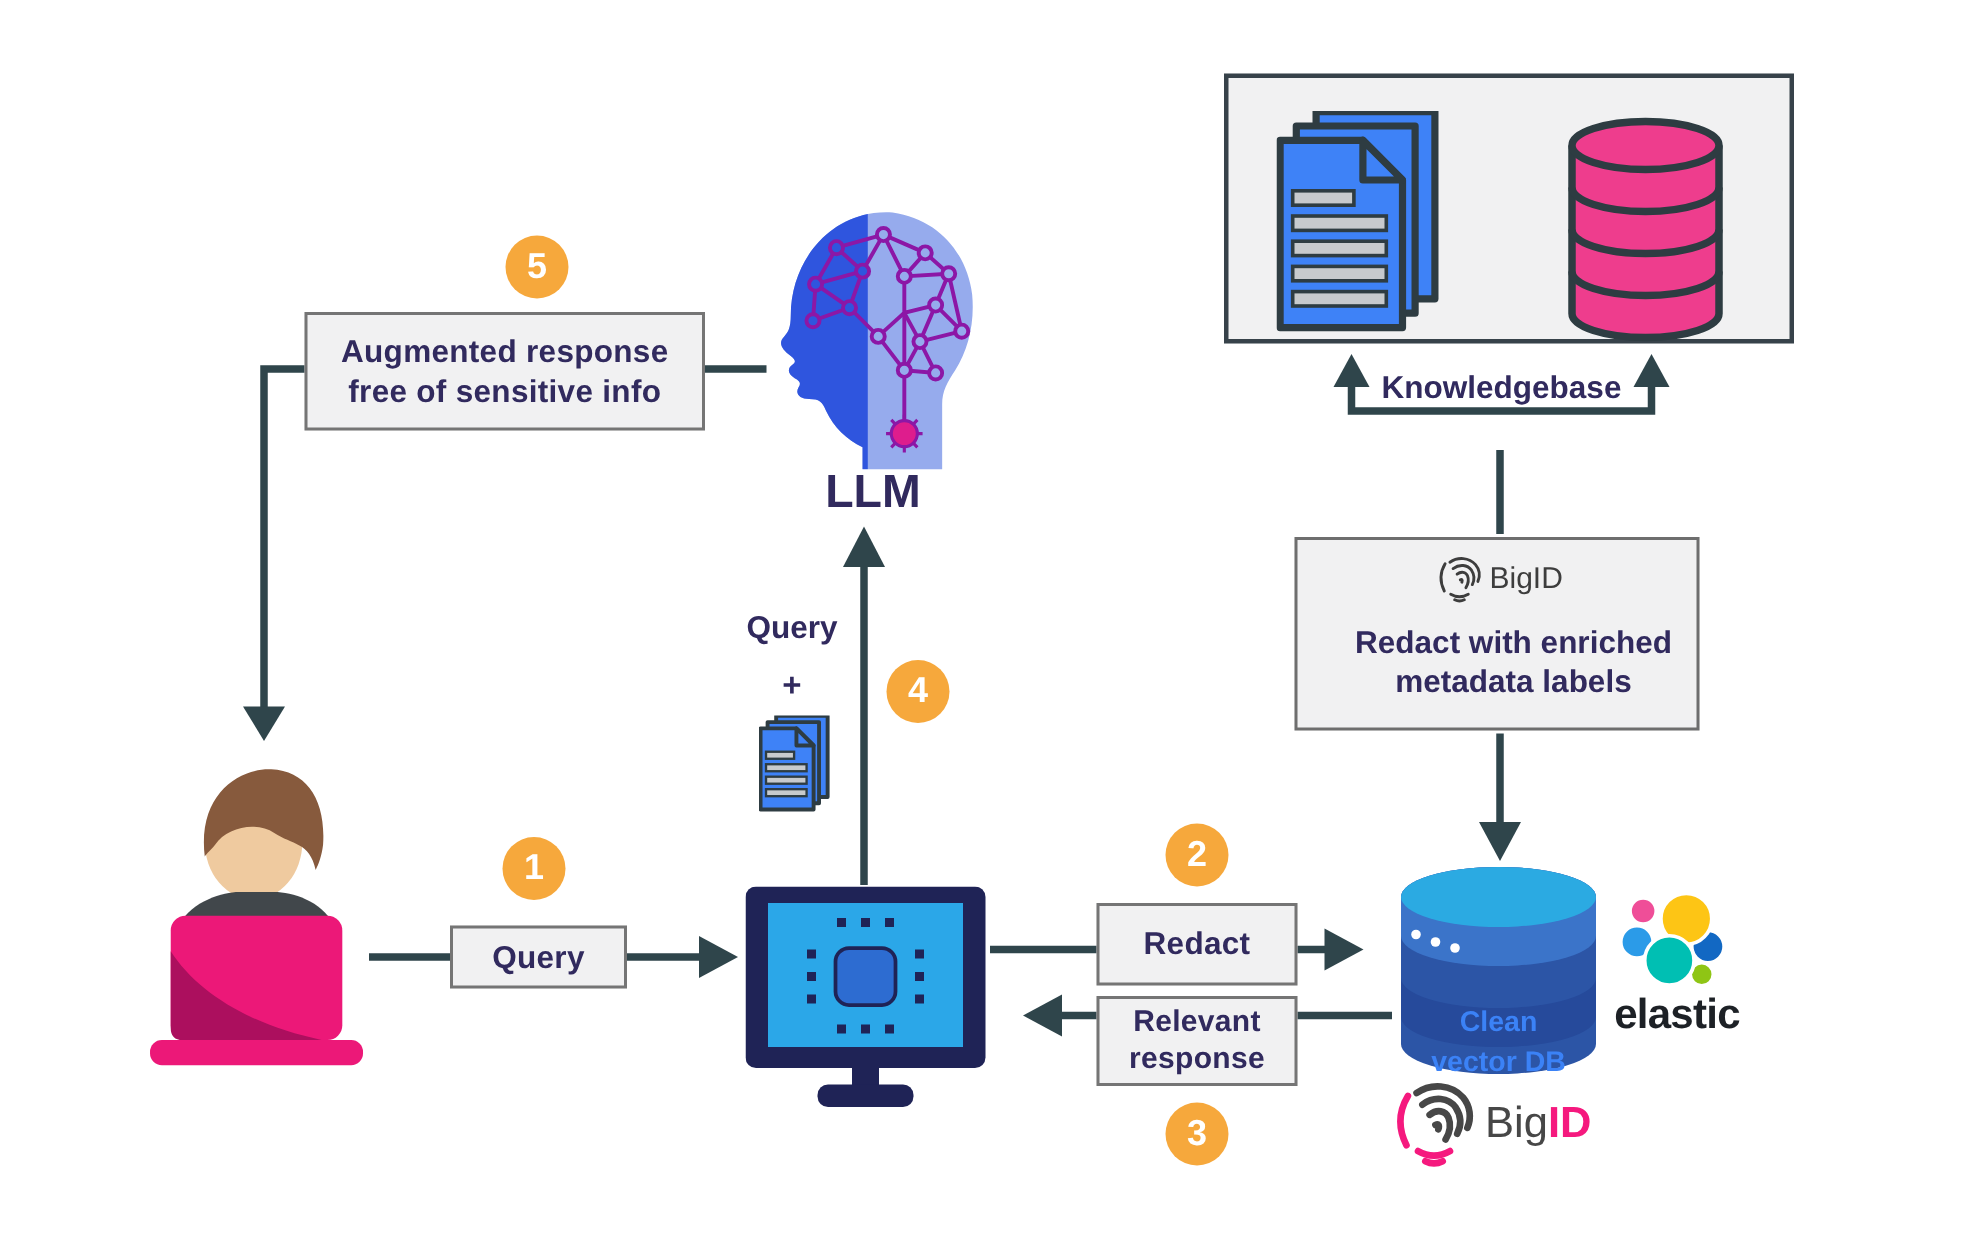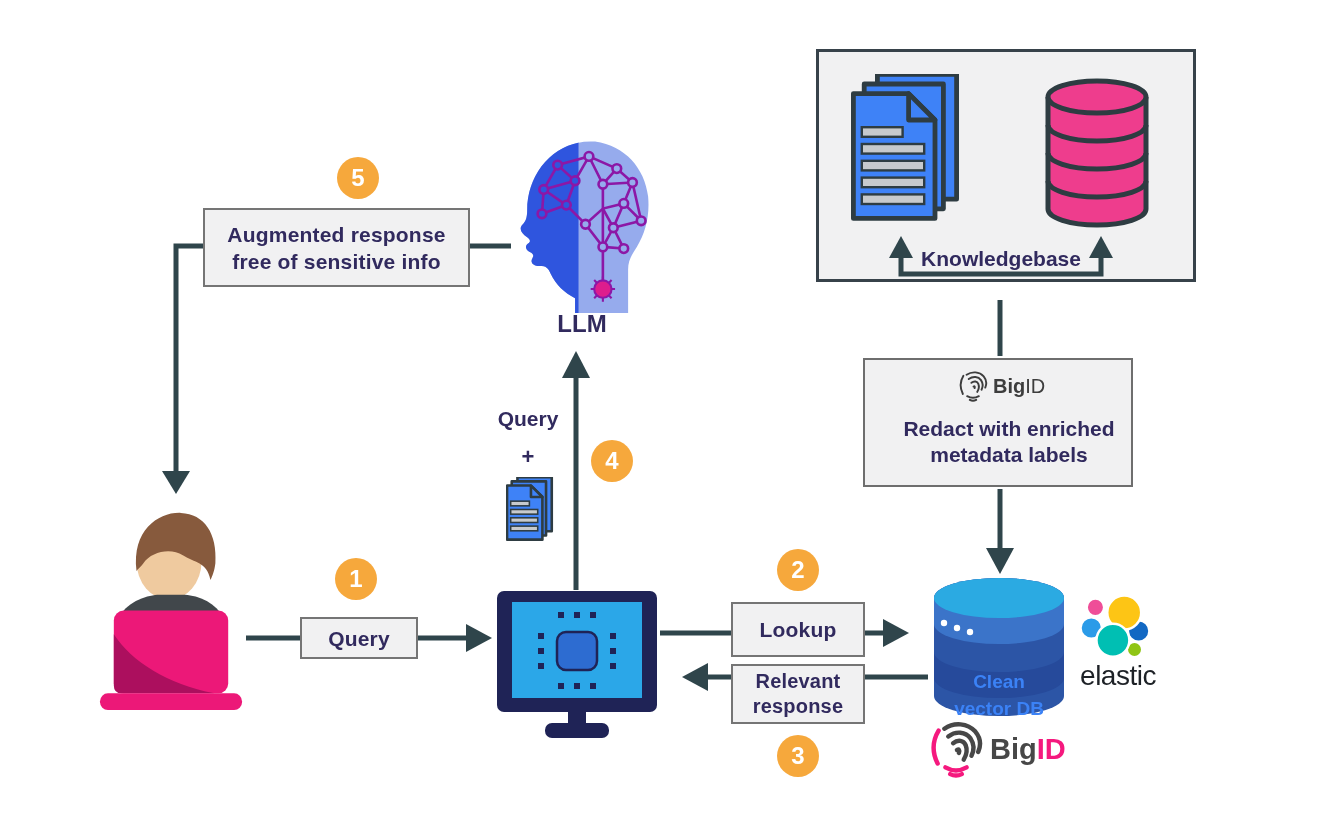--- a/index.html
+++ b/index.html
@@ -16,29 +16,29 @@
     text-align:center; color:#312A5E; font-weight:bold; font-size:21px; line-height:27px;
     letter-spacing:0.2px;
   }
   .badge {
     position:absolute; z-index:3; width:42px; height:42px; border-radius:50%;
     background:#F6A83C; color:#ffffff; font-weight:bold; font-size:24px;
     display:flex; align-items:center; justify-content:center;
   }
   .navy { color:#312A5E; font-weight:bold; }
   #knowledgebase-box {
-    position:absolute; z-index:2; left:816px; top:49px; width:380px; height:233px;
+    position:absolute; z-index:2; left:816px; top:49px; width:380px; height:180px;
     background:#F1F1F2; border:3px solid #37424A;
   }
   #redact-box {
     position:absolute; z-index:2; left:863px; top:358px; width:270px; height:129px;
     background:#F1F1F2; border:2px solid #6E6E6E;
   }
   .center-text { text-align:center; }
-  .wordmark-big { color:#474747; font-weight:bold; }
+  .wordmark-big { color:#474747; font-weight:normal; }
   .wordmark-id-pink { color:#F5197E; font-weight:bold; }
   .wordmark-id-mono { color:#3D3D3D; font-weight:normal; }
 </style>
 </head>
 <body>
 
 <div id="canvas">
 
   <svg id="arrow-layer" width="1317" height="830">
     <g stroke="#2F454B" stroke-width="5" fill="none">
@@ -132,21 +132,21 @@
   <svg class="abs node" style="left:1080px; top:594px;" width="72" height="72" viewBox="0 0 70 70">
     <g stroke="#ffffff" stroke-width="2.4">
       <circle cx="15" cy="13" r="8.5" fill="#EF4E98"></circle>
       <circle cx="11" cy="33" r="10.5" fill="#2B9BE8"></circle>
       <circle cx="57" cy="36" r="10.5" fill="#1268C3"></circle>
       <circle cx="53" cy="54" r="7.5" fill="#8FC515"></circle>
       <circle cx="43" cy="18" r="16.5" fill="#FDC515"></circle>
       <circle cx="32" cy="45" r="16" fill="#00BFB3"></circle>
     </g>
   </svg>
-  <div class="abs node center-text" style="left:1068px; top:660px; width:100px; font-size:28px; font-weight:400; color:#1D2126; letter-spacing:-0.5px;">elastic</div>
+  <div class="abs node center-text" style="left:1068px; top:660px; width:100px; font-size:28px; font-weight:700; color:#1D2126; letter-spacing:-0.5px;">elastic</div>
 
   <svg class="abs node" style="left:927px; top:720px;" width="58" height="58" viewBox="0 0 60 60">
     <g fill="none" stroke-linecap="round" stroke-width="4.6">
       <path d="M12 11 C6 21 5 33 11 45" stroke="#F5197E"></path>
       <path d="M18 9 C28 2 42 3 50 12 C55 18 56 26 53 33" stroke="#474747"></path>
       <path d="M22 17 C30 11 40 12 45 19 C49 25 49 31 46 37" stroke="#474747"></path>
       <path d="M27 24 C32 20 38 21 40 26 C42 31 41 36 38 41" stroke="#474747"></path>
       <path d="M31 31 C33 30 34 31 33 34" stroke="#474747"></path>
       <path d="M19 49 C26 53 34 53 41 49" stroke="#F5197E"></path>
       <path d="M24 56 C28 58 32 58 36 56" stroke="#F5197E"></path>
@@ -183,21 +183,21 @@
       <rect x="41" y="42" width="6" height="6"></rect>
         <rect x="41" y="57" width="6" height="6"></rect>
         <rect x="41" y="72" width="6" height="6"></rect>
       <rect x="113" y="42" width="6" height="6"></rect>
         <rect x="113" y="57" width="6" height="6"></rect>
         <rect x="113" y="72" width="6" height="6"></rect>
     </g>
   </svg>
 
   <div class="badge" style="left:777px; top:549px;">2</div>
-  <div class="flow-box" style="left:731px; top:602px; width:134px; height:55px;">Lookup</div>
+  <div class="flow-box" style="left:731px; top:602px; width:134px; height:55px;">Redact</div>
   <div class="flow-box" style="left:731px; top:664px; width:134px; height:60px; font-size:20px; line-height:25px;align-items:center;">
     <div>Relevant</div>
     <div>response</div>
   </div>
   <div class="badge" style="left:777px; top:735px;">3</div>
 
   <div class="abs node navy center-text" style="left:488px; top:407px; width:80px; font-size:21px;">Query</div>
   <div class="abs node navy center-text" style="left:488px; top:444px; width:80px; font-size:22px;">+</div>
   <svg class="abs node" style="left:506px; top:477px;" width="52" height="66" viewBox="0 0 100 126">
     <g stroke="#2E3C42" stroke-width="5" stroke-linejoin="round">
@@ -244,21 +244,21 @@
       <circle cx="116" cy="102" r="5"></circle>
         <circle cx="84" cy="98" r="5"></circle>
       <circle cx="104" cy="124" r="5"></circle>
         <circle cx="128" cy="126" r="5"></circle>
     </g>
     <g stroke="#8C17A6" stroke-width="2.4">
       <path d="M104 158 V187 M90 172.5 H118 M94 162 L114 183 M94 183 L114 162" fill="none"></path>
       <circle cx="104" cy="172.5" r="10" fill="#DE1D8D"></circle>
     </g>
   </svg>
-  <div class="abs node navy center-text" style="left:511px; top:310px; width:142px; font-size:24px;">LLM</div>
+  <div class="abs node navy center-text" style="left:511px; top:310px; width:142px; font-size:31px;">LLM</div>
 
   <div class="badge" style="left:337px; top:157px;">5</div>
   <div class="flow-box" style="left:203px; top:208px; width:267px; height:79px;">
     <div>Augmented response</div>
     <div>free of sensitive info</div>
   </div>
 
 </div>
 
 </body></html>

